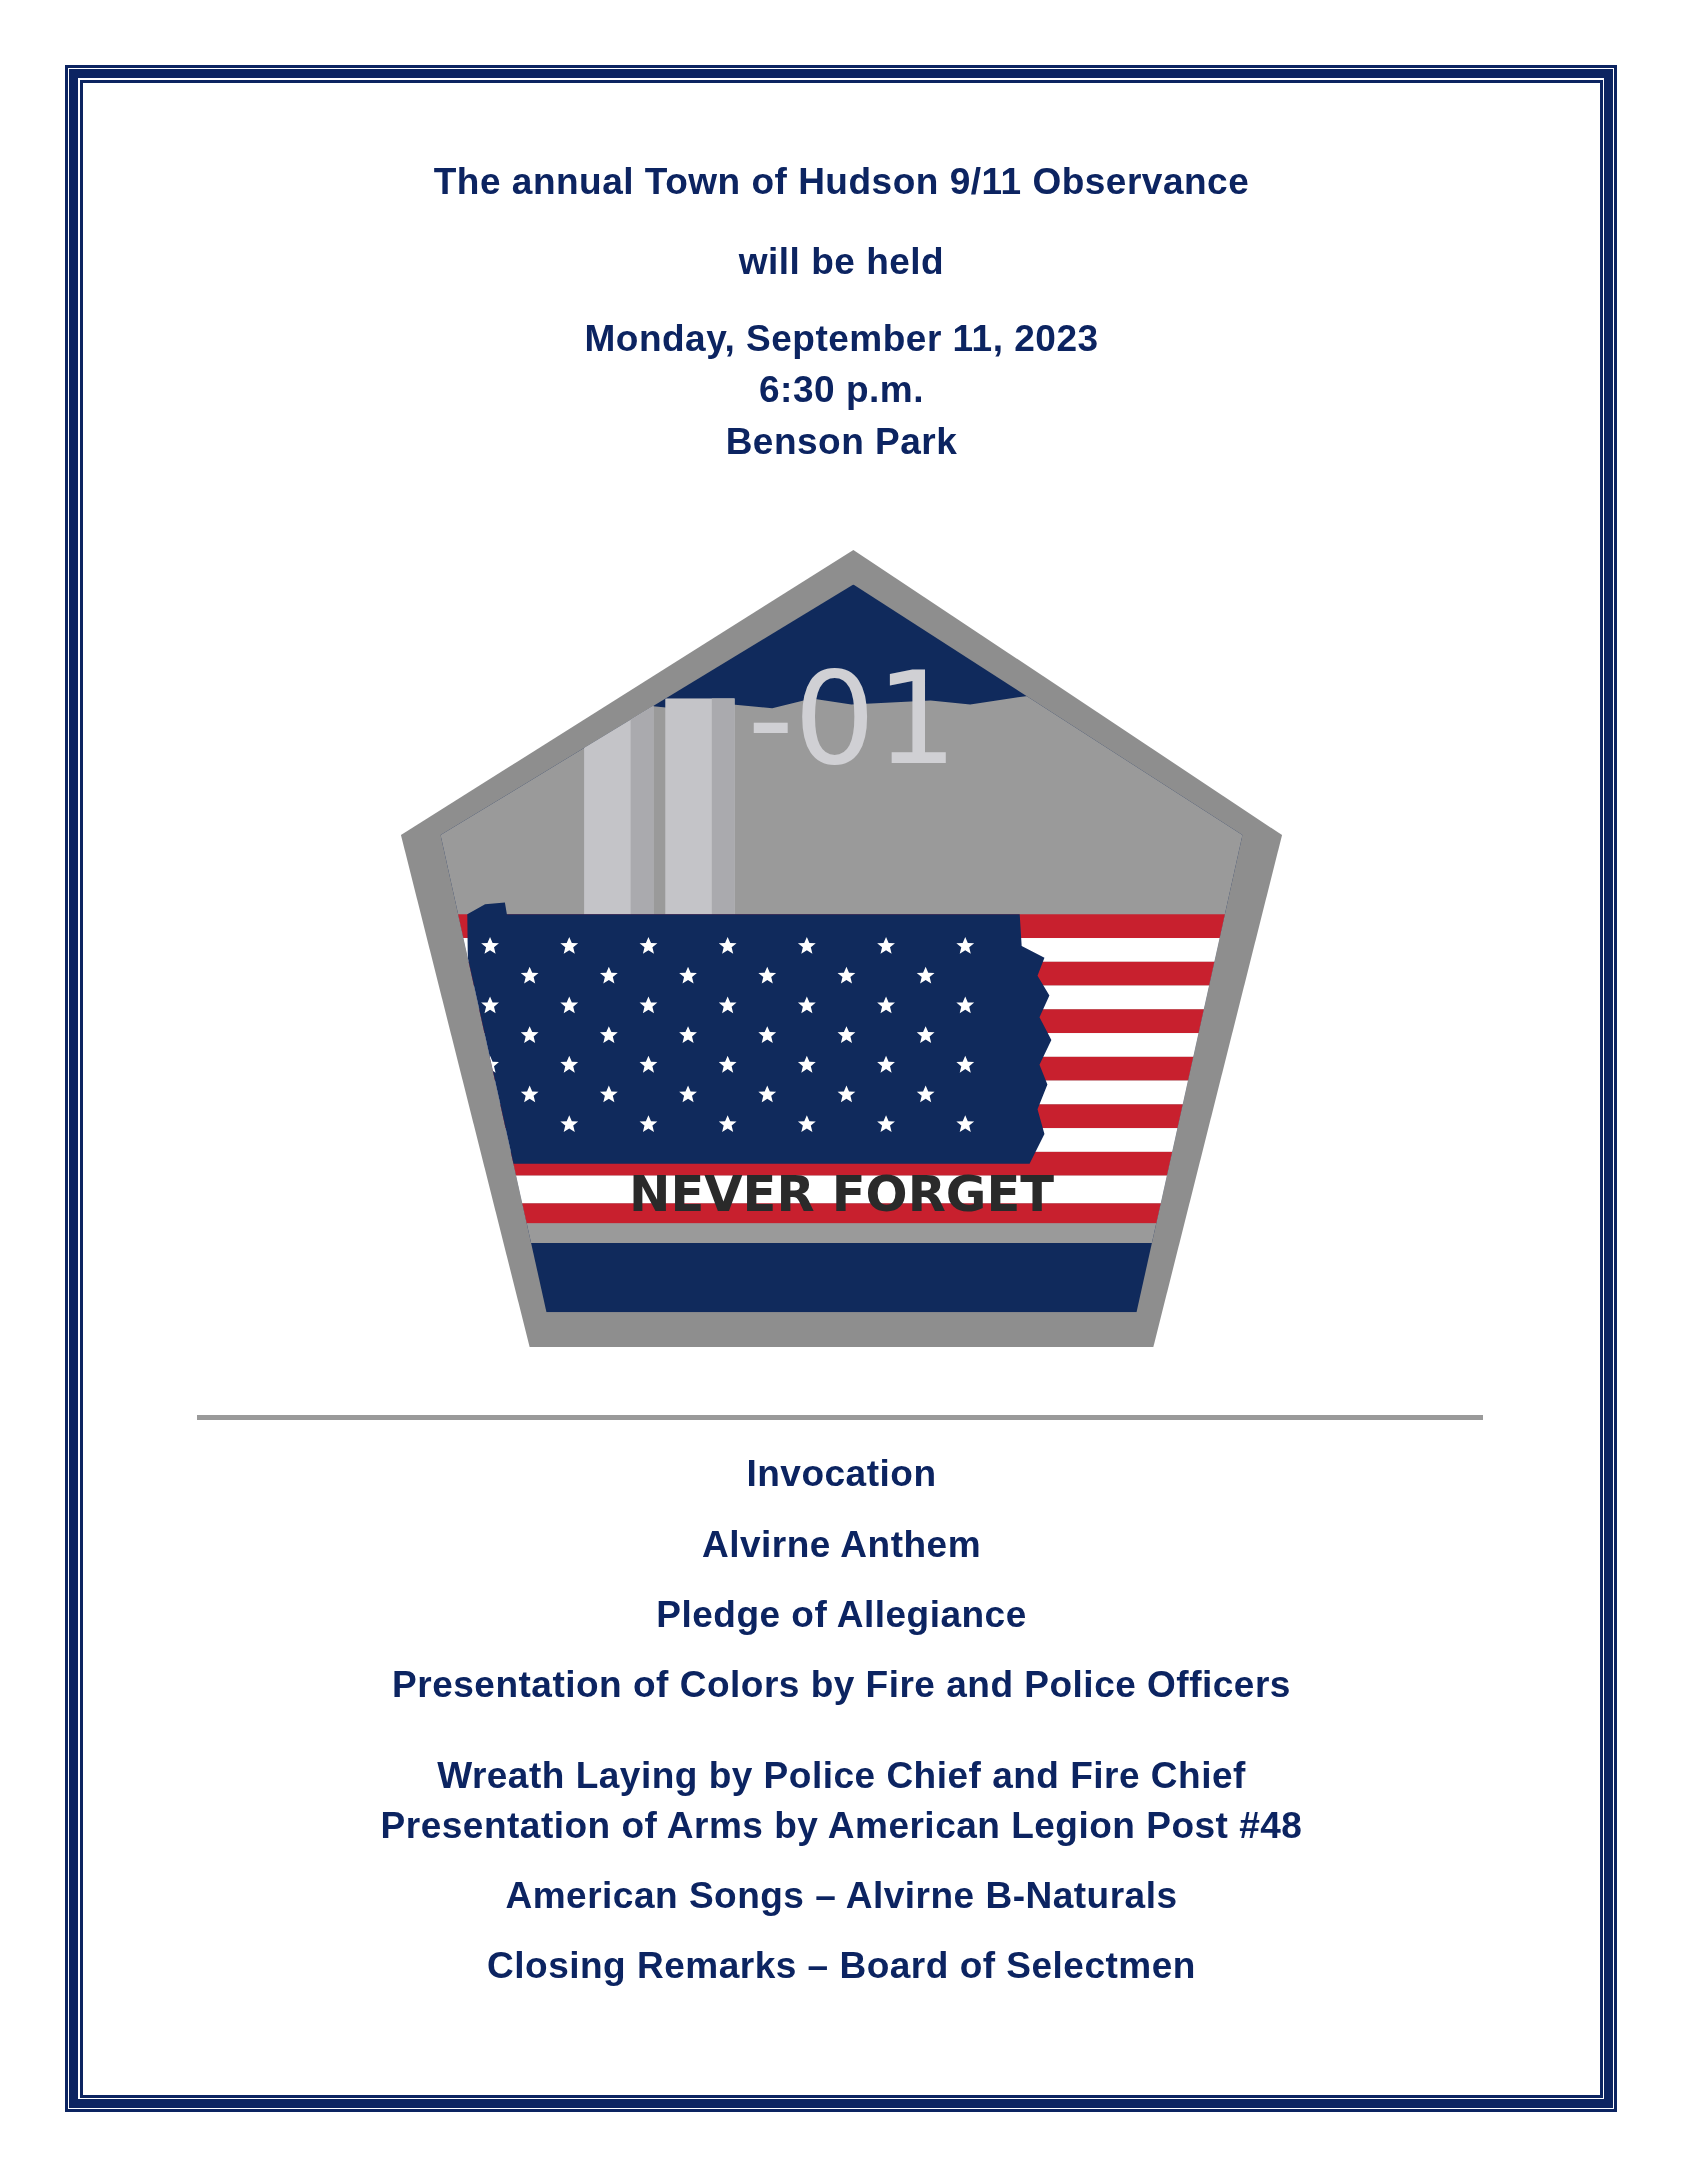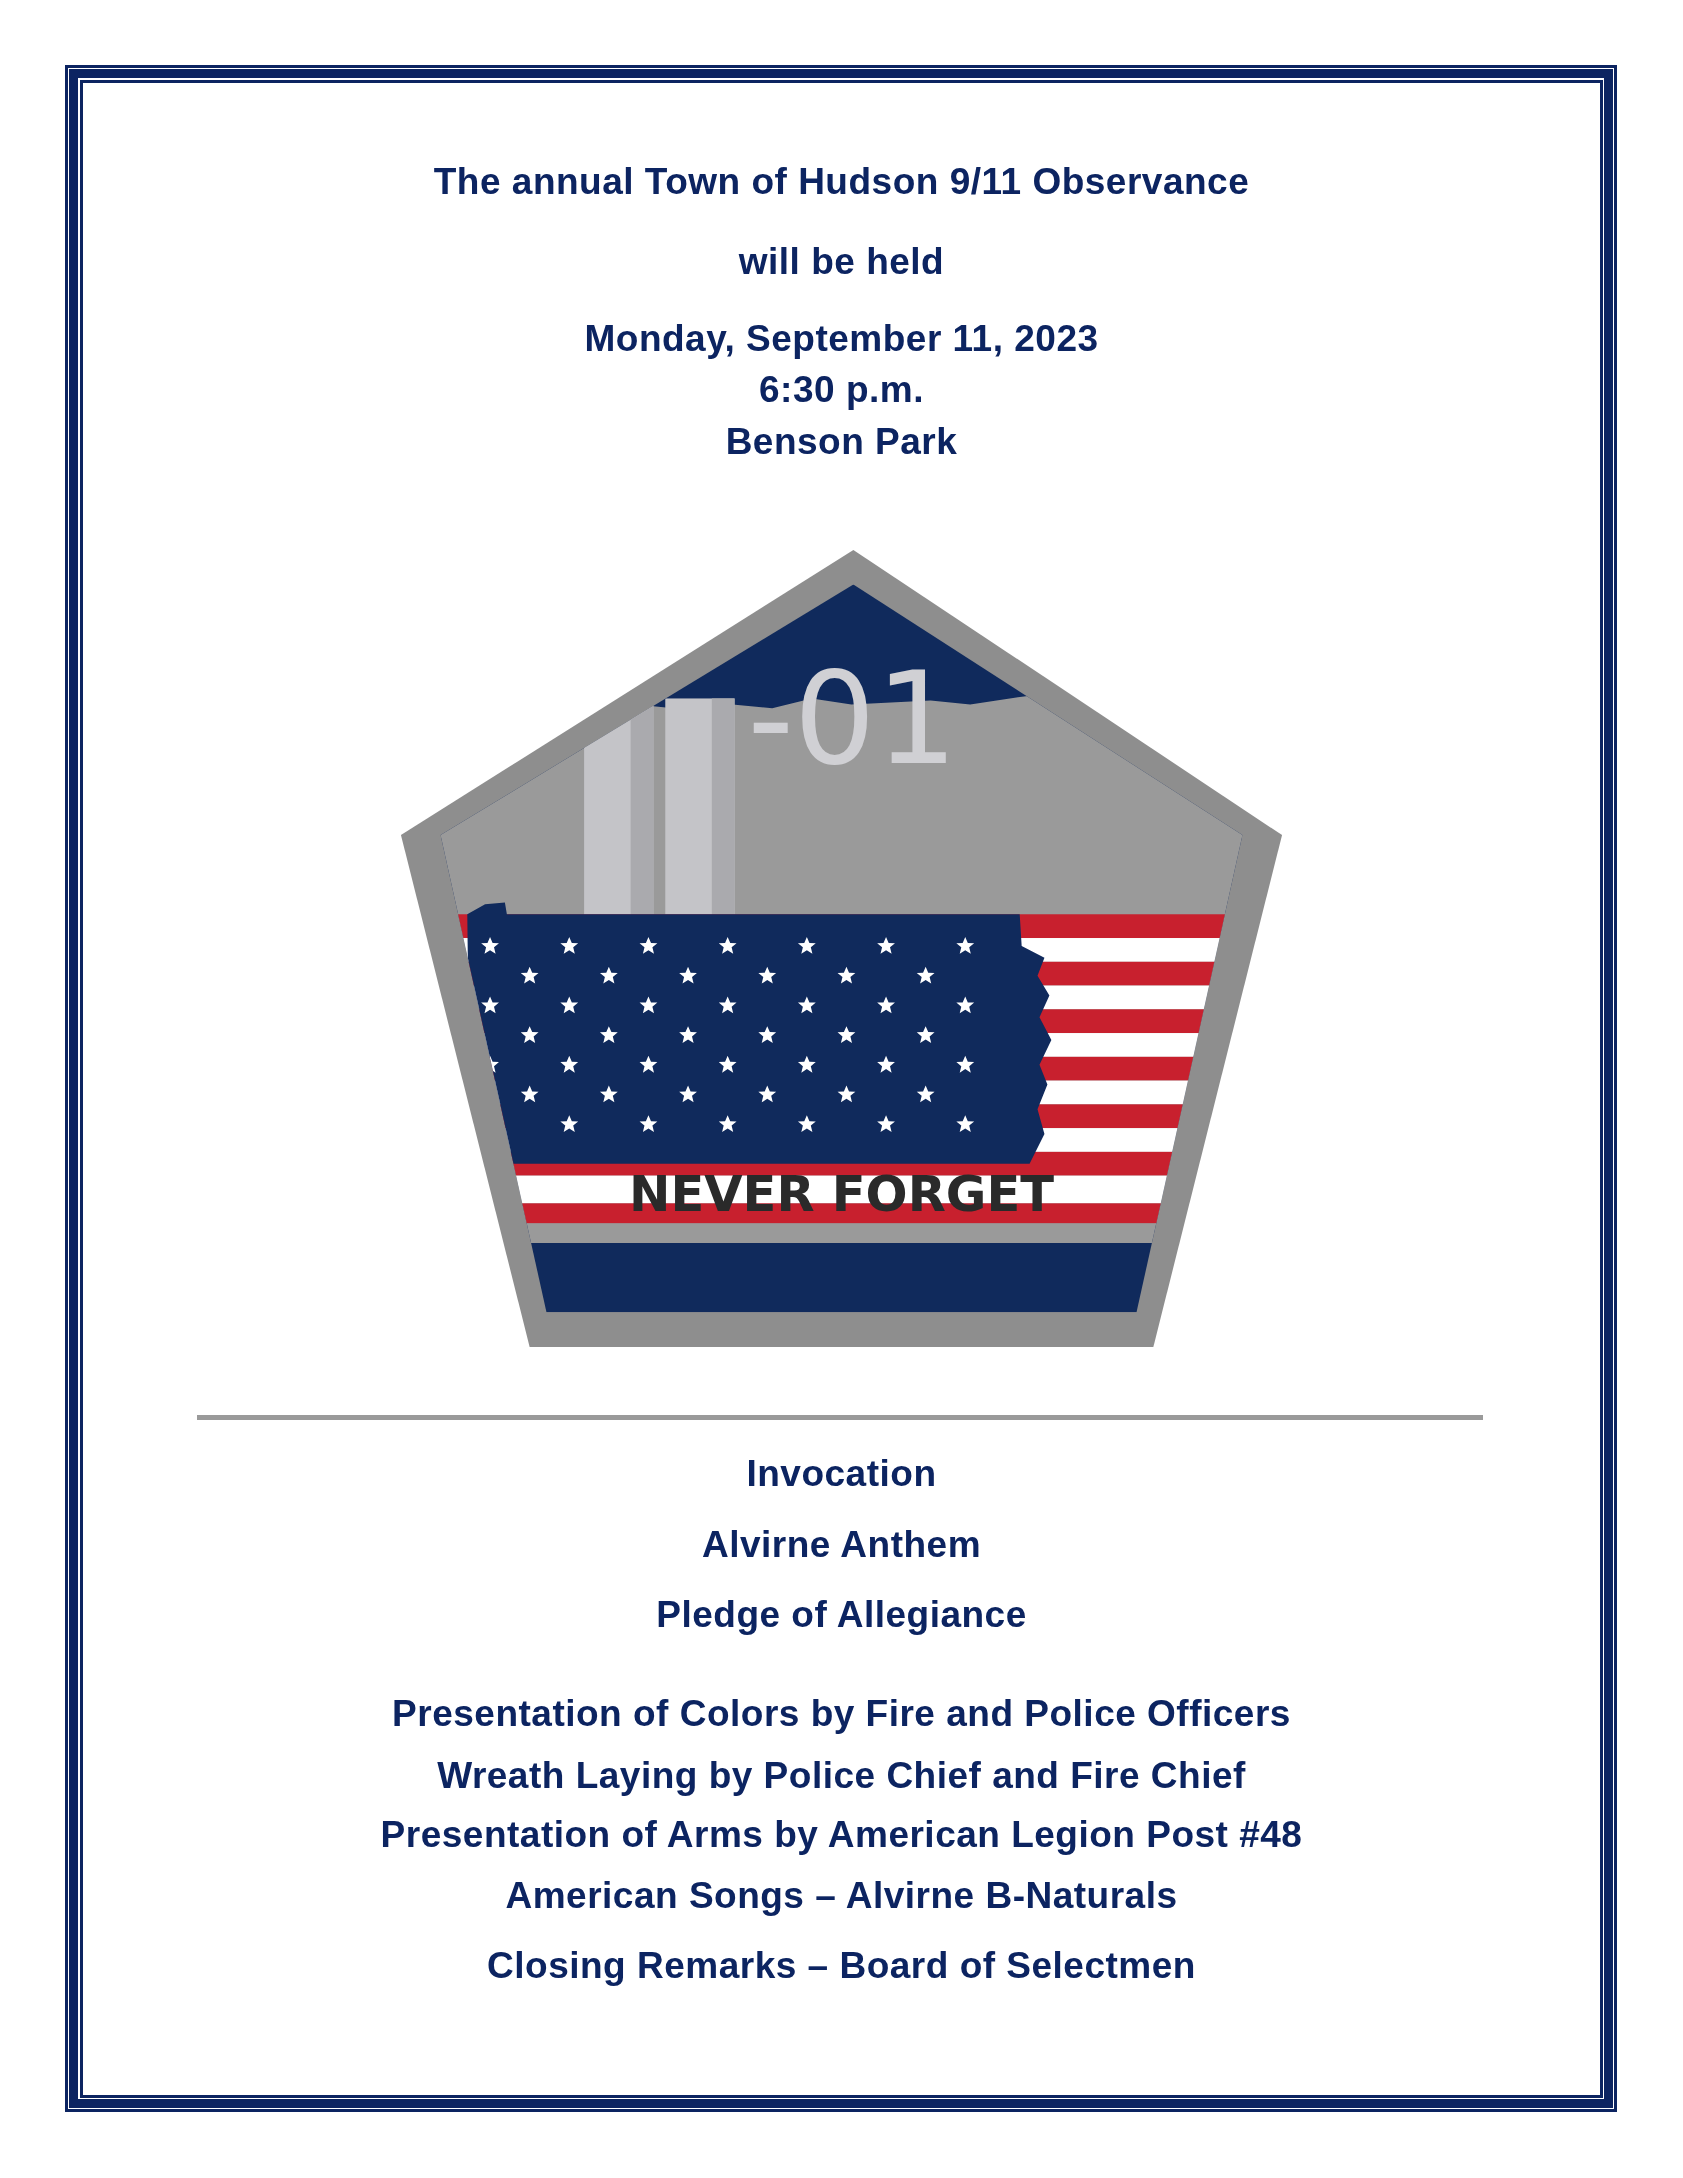--- a/index.html
+++ b/index.html
@@ -118,18 +118,18 @@
       <text x="450" y="688" text-anchor="middle" font-family="DejaVu Sans, sans-serif" font-weight="bold" font-size="50" fill="#2a2a2a">NEVER FORGET</text>
     </g>
   </svg>
 </div>
 
 <div class="rule"></div>
 
 <div class="txt" style="top:1453px;text-align:center;">Invocation</div>
 <div class="txt" style="top:1524px;">Alvirne Anthem</div>
 <div class="txt" style="top:1594px;">Pledge of Allegiance</div>
-<div class="txt" style="top:1664px;margin-top:29px;">Presentation of Colors by Fire and Police Officers</div>
+<div class="txt" style="top:1664px;">Presentation of Colors by Fire and Police Officers</div>
 <div class="txt" style="top:1735px;margin-top:20px;">Wreath Laying by Police Chief and Fire Chief</div>
-<div class="txt" style="top:1805px;margin-top:9px;">Presentation of Arms by American Legion Post #48</div>
+<div class="txt" style="top:1805px;">Presentation of Arms by American Legion Post #48</div>
 <div class="txt" style="top:1875px;">American Songs – Alvirne B-Naturals</div>
 <div class="txt" style="top:1945px;text-align:center;">Closing Remarks – Board of Selectmen</div>
 
 
 </body></html>

